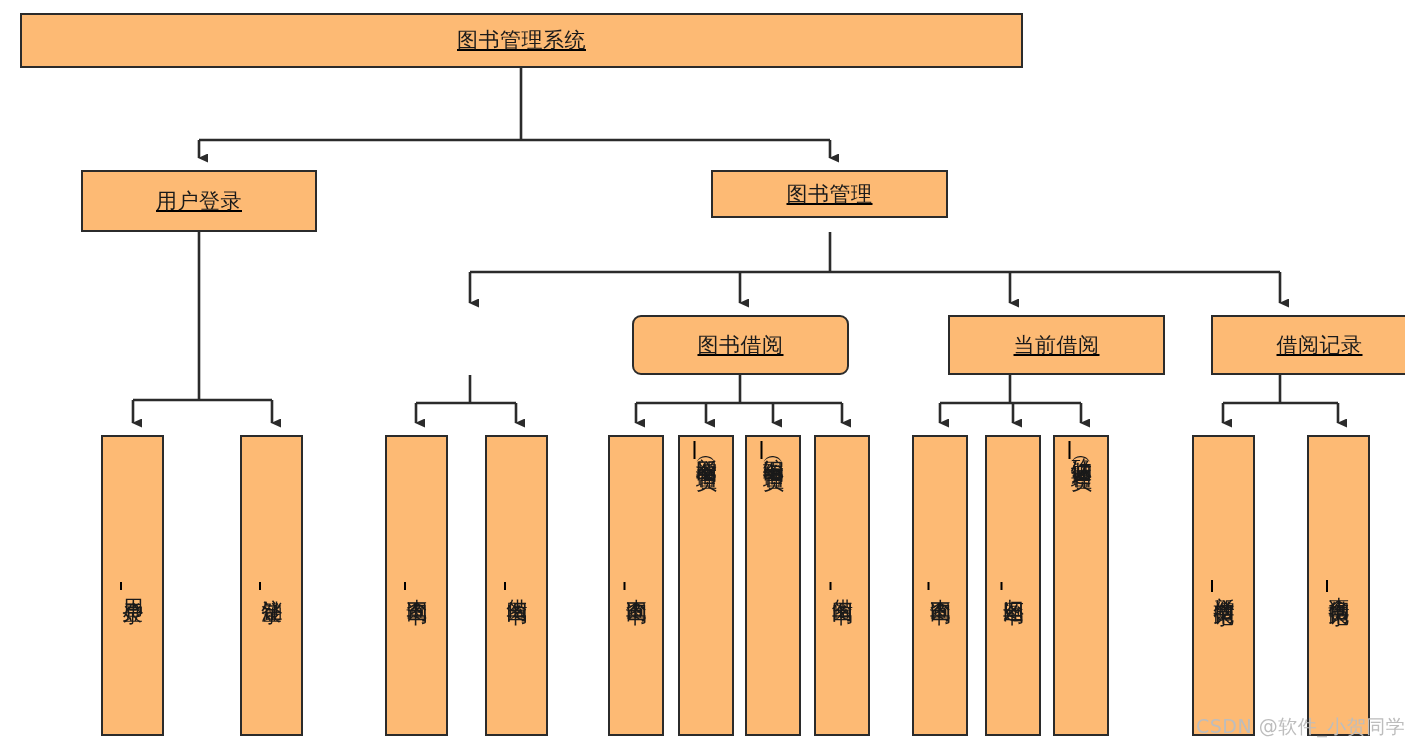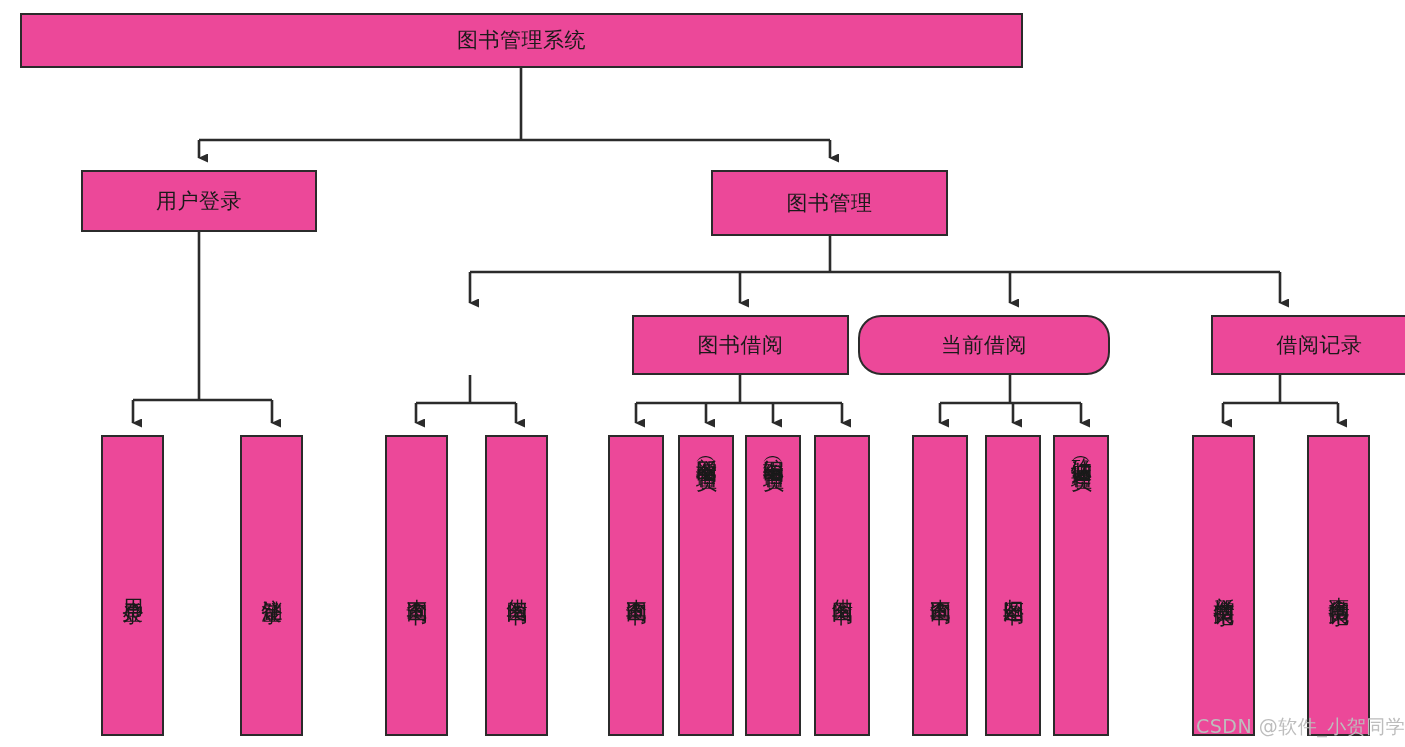--- a/index.html
+++ b/index.html
@@ -22,26 +22,27 @@
     position: absolute;
     left: 0;
     top: 0;
     width: 1405px;
     height: 747px;
     pointer-events: none;
   }
   .node {
     position: absolute;
     box-sizing: border-box;
-    background: #ec4899;
+    background: #fdba74;
     border: 2px solid #2b2b2b;
     display: flex;
     align-items: center;
     justify-content: center;
     z-index: 2;
+    text-decoration: underline;
   }
   .node .label {
     color: #1a1a1a;
     font-size: 21px;
     line-height: 1.26;
     letter-spacing: 0.5px;
     text-align: center;
     white-space: nowrap;
   }
   .node.leaf {
@@ -126,28 +127,28 @@
     </g>
   </svg>
 
   <div class="node" style="left:20px; top:13px; width:1003px; height:55px;">
     <span class="label">图书管理系统</span>
   </div>
 
   <div class="node" style="left:81px; top:170px; width:236px; height:62px;">
     <span class="label">用户登录</span>
   </div>
-  <div class="node" style="left:711px; top:170px; width:237px; height:66px;">
+  <div class="node" style="left:711px; top:170px; width:237px; height:48px;">
     <span class="label">图书管理</span>
   </div>
 
-  <div class="node" style="left:632px; top:315px; width:217px; height:60px;">
+  <div class="node" style="left:632px; top:315px; width:217px; height:60px;border-radius:9px;">
     <span class="label">图书借阅</span>
   </div>
-  <div class="node" style="left:858px; top:315px; width:252px; height:60px;border-radius:23px;">
+  <div class="node" style="left:948px; top:315px; width:217px; height:60px;">
     <span class="label">当前借阅</span>
   </div>
   <div class="node" style="left:1171px; top:315px; width:217px; height:60px;margin-left:40px;">
     <span class="label">借阅记录</span>
   </div>
 
   <div class="node leaf center-v" style="left:101px; top:435px; width:63px; height:301px;">
     <span class="label">用户登录</span>
   </div>
   <div class="node leaf center-v" style="left:240px; top:435px; width:63px; height:301px;">

